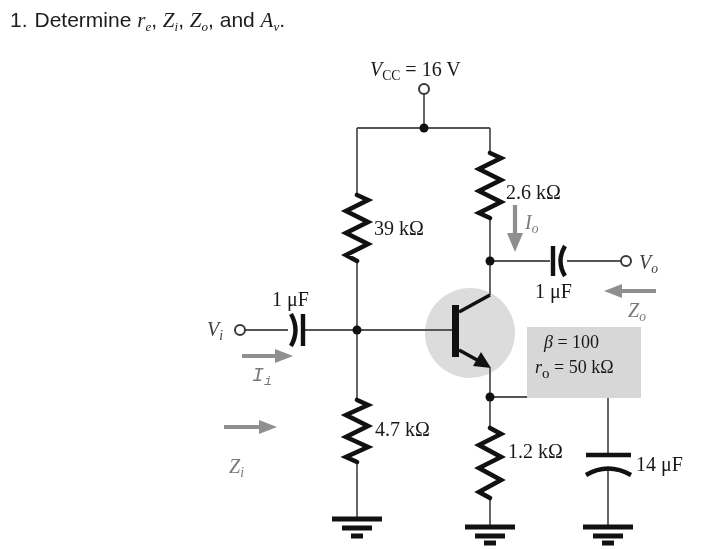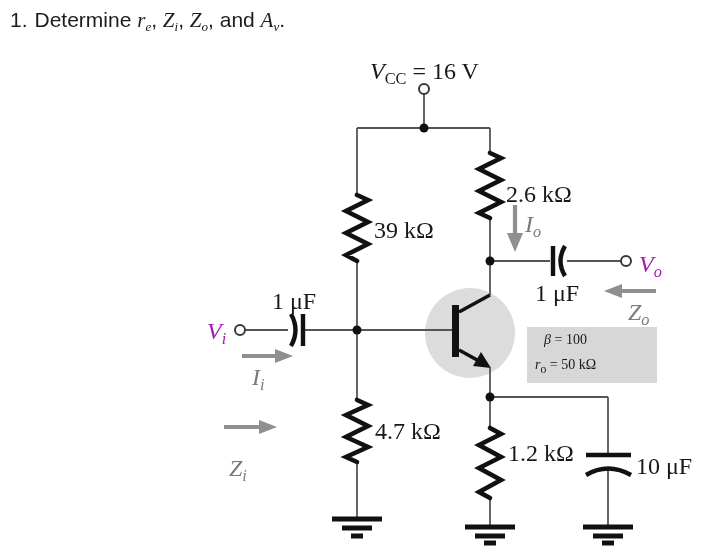--- a/index.html
+++ b/index.html
@@ -15,27 +15,27 @@
   .plate{stroke:var(--ink);stroke-width:4.4;fill:none;stroke-linecap:butt;}
   .gnd{stroke:var(--ink);stroke-width:5;fill:none;}
   .dot{fill:var(--ink);}
   .term{fill:#fff;stroke:#383838;stroke-width:2;}
   .tline{stroke:var(--ink);stroke-width:3.6;fill:none;}
   .tbar{fill:var(--ink);}
   .gshaft{stroke:var(--arrow);stroke-width:4.2;fill:none;}
   .ghead{fill:var(--arrow);}
   .tcircle{fill:var(--transistor_bg);}
 
-  .lbl{position:absolute;font-size:24px;color:#181818;white-space:nowrap;line-height:1.15;}
+  .lbl{position:absolute;font-size:20px;color:#181818;white-space:nowrap;line-height:1.15;}
   .lbl i{font-style:italic;}
   .lbl sub{font-size:0.68em;vertical-align:-0.28em;line-height:0;}
   .gray{color:var(--label_gray);font-style:italic;}
-  .dark-var{color:#a21caf;font-style:italic;}
-  .beta-box{position:absolute;left:527px;top:327px;width:114px;height:56px;
-            background:var(--box_bg);font-size:14px;color:#181818;padding-left:16px;}
+  .dark-var{color:#404040;font-style:italic;}
+  .beta-box{position:absolute;left:527px;top:327px;width:114px;height:71px;
+            background:var(--box_bg);font-size:18px;color:#181818;}
   .beta-line1{position:absolute;left:17px;top:5px;}
   .beta-line2{position:absolute;left:8px;top:30px;}
   .title{position:absolute;left:10px;top:8px;font-family:"Liberation Sans",sans-serif;
          font-size:21px;color:#1d1d1d;white-space:nowrap;}
   .title .num{margin-right:7px;}
   .title .mv{font-family:"Liberation Serif",serif;font-style:italic;}
   .title sub{font-family:"Liberation Serif",serif;font-style:italic;font-size:0.62em;
              vertical-align:-0.3em;line-height:0;}
 </style>
 </head>
@@ -141,27 +141,27 @@
 
   <div class="lbl" style="left:370px;top:58px;"><i>V</i><sub>CC</sub><span> = 16 V</span></div>
 
   <div class="lbl" style="left:374px;top:217px;">39 kΩ</div>
   <div class="lbl" style="left:506px;top:181px;">2.6 kΩ</div>
   <div class="lbl" style="left:375px;top:418px;text-align:right;">4.7 kΩ</div>
   <div class="lbl" style="left:508px;top:440px;">1.2 kΩ</div>
 
   <div class="lbl" style="left:272px;top:288px;">1 μF</div>
   <div class="lbl" style="left:535px;top:280px;">1 μF</div>
-  <div class="lbl" style="left:636px;top:453px;">10 μF</div>
+  <div class="lbl" style="left:636px;top:453px;">14 μF</div>
 
   <div class="beta-box">
     <div class="beta-line1"><i>β</i><span> = 100</span></div>
     <div class="beta-line2"><i>r</i><sub>o</sub><span> = 50 kΩ</span></div>
   </div>
 
   <div class="lbl dark-var" style="left:207px;top:318px;text-align:center;"><i>V</i><sub>i</sub></div>
   <div class="lbl dark-var" style="left:639px;top:251px;"><i>V</i><sub>o</sub></div>
-  <div class="lbl gray" style="left:252px;top:364px;"><i>I</i><sub>i</sub></div>
+  <div class="lbl gray" style="left:252px;top:364px;font-family:Liberation Mono, monospace;"><i>I</i><sub>i</sub></div>
   <div class="lbl gray" style="left:525px;top:211px;"><i>I</i><sub>o</sub></div>
   <div class="lbl gray" style="left:229px;top:455px;"><i>Z</i><sub>i</sub></div>
   <div class="lbl gray" style="left:628px;top:299px;text-align:right;"><i>Z</i><sub>o</sub></div>
 
 </div>
 
 </body></html>

